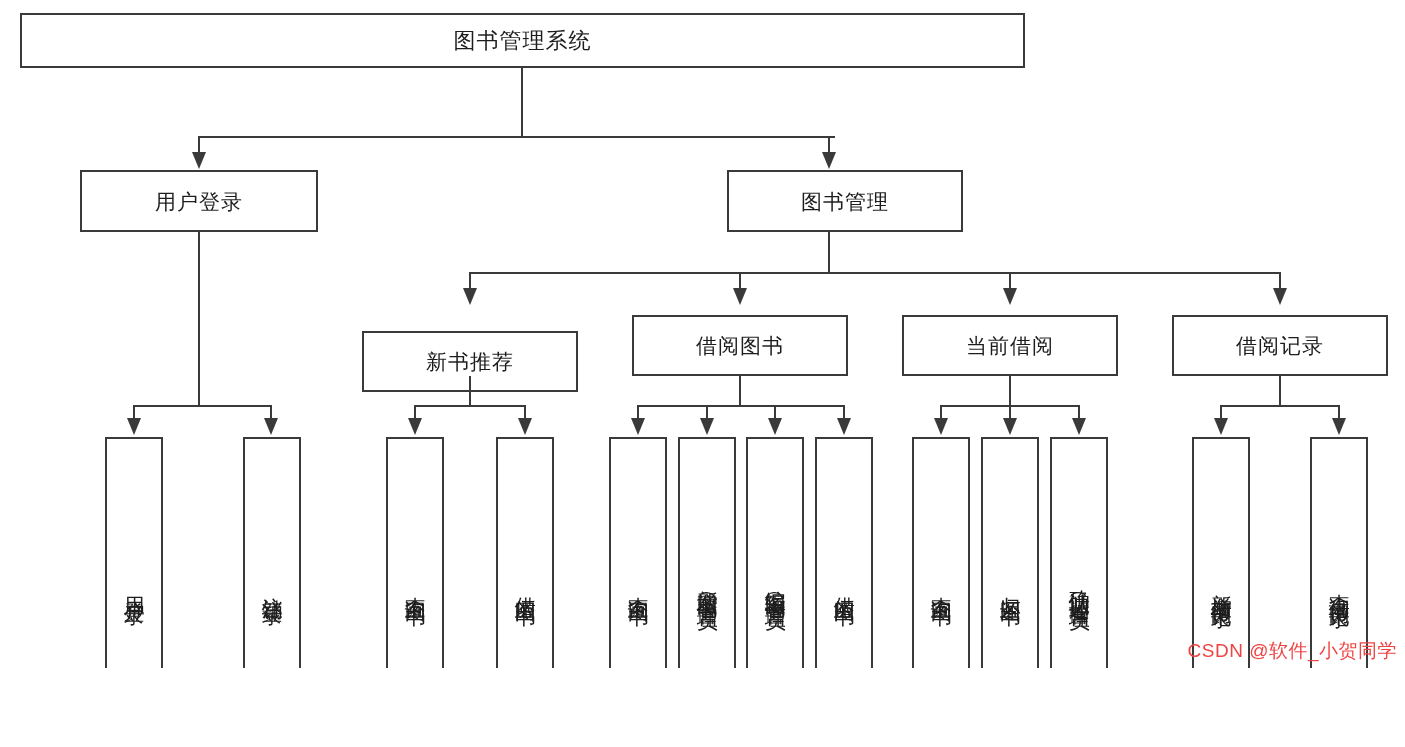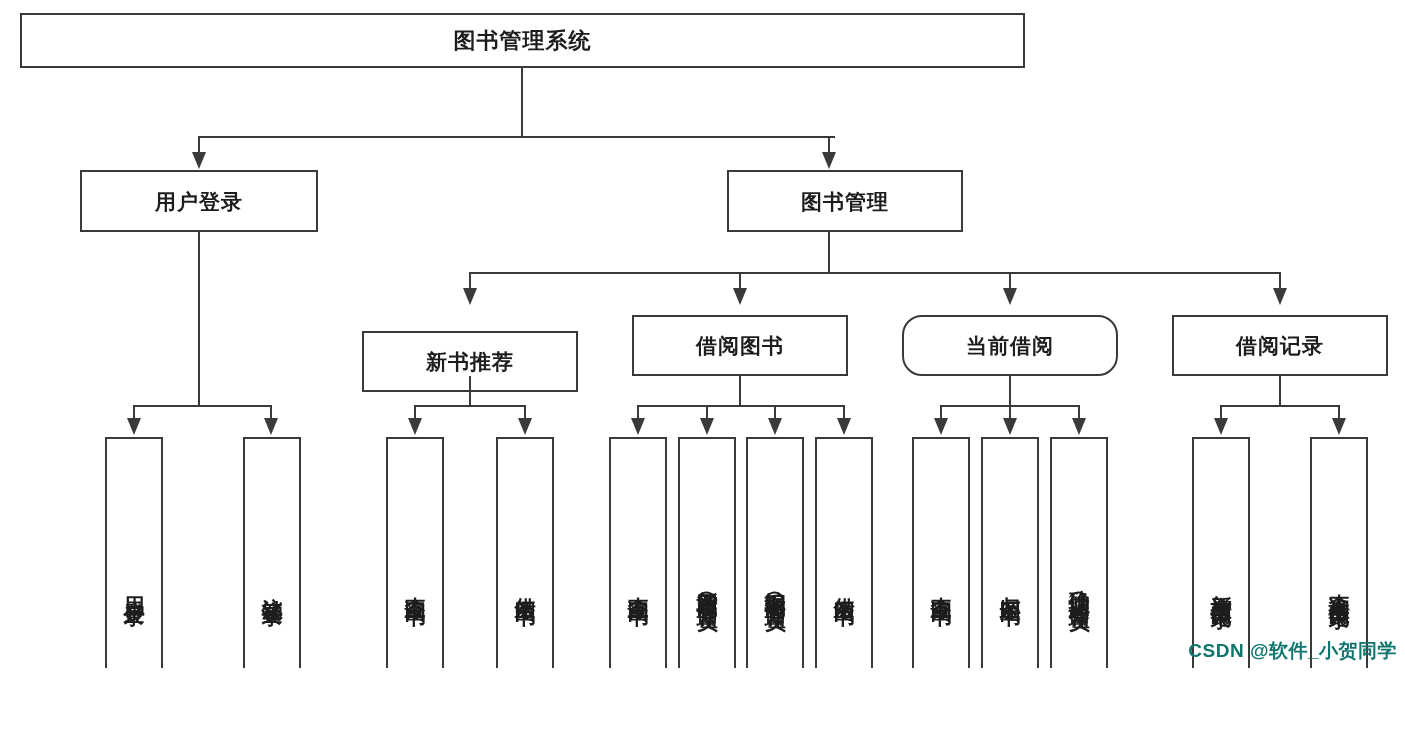--- a/index.html
+++ b/index.html
@@ -7,21 +7,20 @@
   body{
     font-family:"Liberation Sans","DejaVu Sans",sans-serif;
     -webkit-font-smoothing:antialiased;
   }
   #canvas{
     position:relative;
     width:1405px;
     height:668px;
     background:#ffffff;
     overflow:hidden;
-    font-weight:bold;
   }
   
   .node{
     position:absolute;
     box-sizing:border-box;
     background:#ffffff;
     border:2px solid #3a3a3a;
     display:flex;
     align-items:center;
     justify-content:center;
@@ -63,21 +62,21 @@
     border-left:7px solid transparent;
     border-right:7px solid transparent;
     border-top:17px solid #3a3a3a;
   }
   
   #watermark{
     position:absolute;
     right:8px;
     bottom:4px;
     font-size:19px;
-    color:#0f766e;
+    color:#ef4444;
     letter-spacing:0.5px;
     white-space:nowrap;
     user-select:none;
   }
 </style>
 </head>
 <body>
 
 <div id="canvas">
 
@@ -116,21 +115,21 @@
   <div class="arrow" style="left:1003px;top:288px;"></div>
   <div class="ln v" style="left:1279px;top:272px;width:2px;height:17px;"></div>
   <div class="arrow" style="left:1273px;top:288px;"></div>
 
   <div class="node h" style="left:362px;top:315px;width:216px;height:61px;margin-top:16px;">
     <span>新书推荐</span>
   </div>
   <div class="node h" style="left:632px;top:315px;width:216px;height:61px;">
     <span>借阅图书</span>
   </div>
-  <div class="node h" style="left:902px;top:315px;width:216px;height:61px;border-radius:20px;">
+  <div class="node h" style="left:902px;top:315px;width:216px;height:61px;">
     <span>当前借阅</span>
   </div>
   <div class="node h" style="left:1172px;top:315px;width:216px;height:61px;">
     <span>借阅记录</span>
   </div>
 
   <div class="ln v" style="left:469px;top:376px;width:2px;height:30px;"></div>
   <div class="ln h" style="left:414px;top:405px;width:111px;height:2px;"></div>
   <div class="ln v" style="left:414px;top:405px;width:2px;height:14px;"></div>
   <div class="arrow" style="left:408px;top:418px;"></div>

